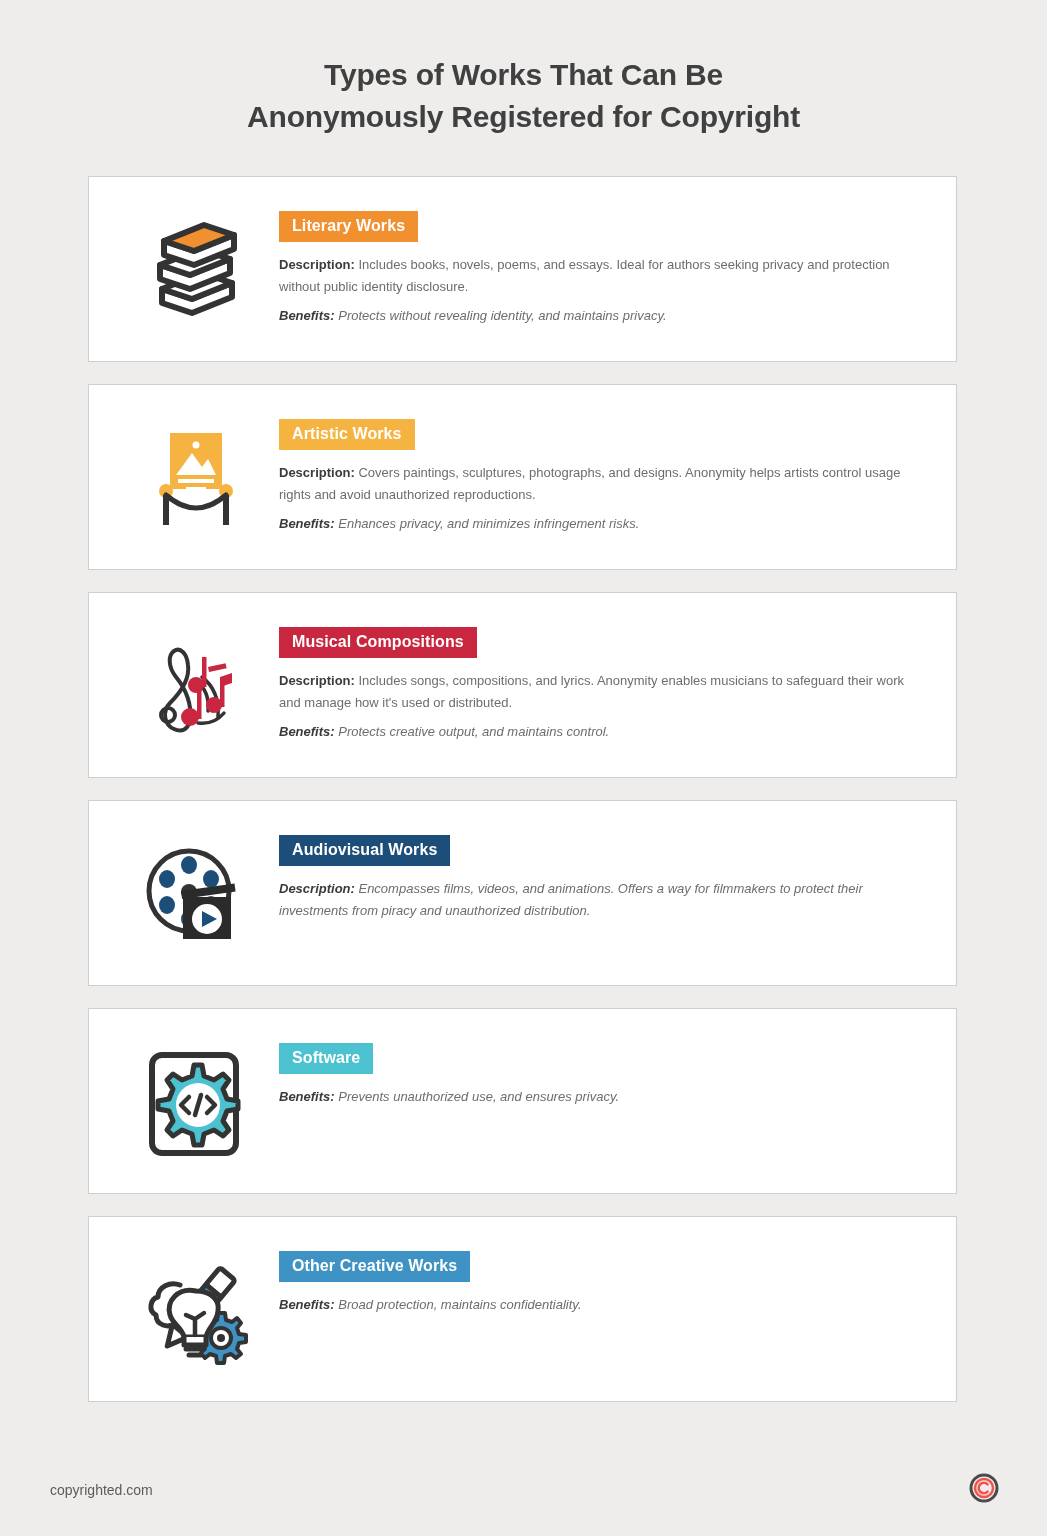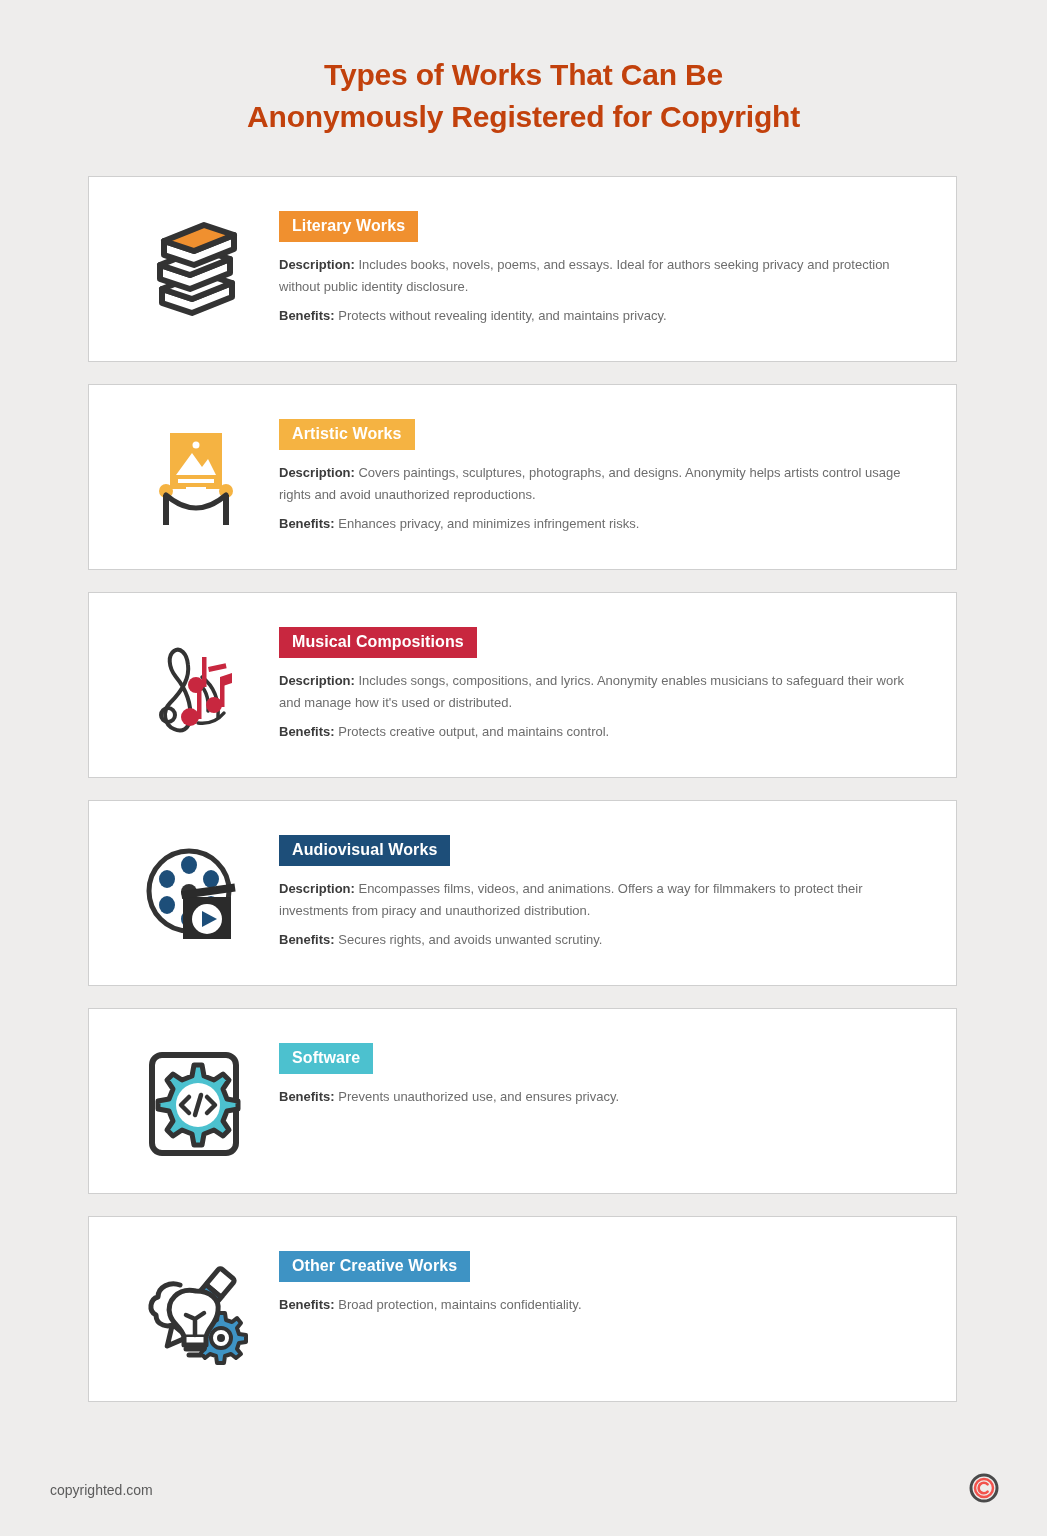--- a/index.html
+++ b/index.html
@@ -21,21 +21,21 @@
   }
 
   
   .title-wrap {
     padding-top: 54px;
     text-align: center;
   }
   .title-line {
     font-size: 30px;
     font-weight: bold;
-    color: #c2410c;
+    color: #404040;
     letter-spacing: -0.2px;
     line-height: 42px;
     display: block;
   }
 
   
   .cards {
     margin-top: 38px;
     padding-left: 88px;
     padding-right: 90px;
@@ -79,21 +79,21 @@
     margin-bottom: 12px;
   }
 
   .row {
     font-size: 13px;
     line-height: 22px;
     color: #6d6d6d;
     margin-bottom: 7px;
     max-width: 640px;
   }
-  .row:last-child { margin-bottom: 0; }
+  .row:last-child { margin-bottom: 0; font-style: italic; }
   .row b {
     color: #3b3b3b;
     font-weight: bold;
   }
 
   
   .footer {
     position: absolute;
     left: 0;
     right: 0;
@@ -224,23 +224,20 @@
           <rect x="40" y="50" width="54" height="8" fill="#2b2b2b" transform="rotate(-8 40 50)"></rect>
           <circle cx="66" cy="78" r="15" fill="#fff"></circle>
           <path d="M61 70 L76 78 L61 86 Z" fill="#1d4e79"></path>
         </svg>
       </div>
       <div class="card-body">
         <span class="badge" style="background:#1d4e79">Audiovisual Works</span>
         <div class="row">
           <b>Description:</b><span> Encompasses films, videos, and animations. Offers a way for filmmakers to protect their investments from piracy and unauthorized distribution.</span>
         </div>
-        <div class="row">
-          <b>Benefits:</b><span> Secures rights, and avoids unwanted scrutiny.</span>
-        </div>
       </div>
     </div>
 
     <div class="card">
       <div class="card-icon">
         <svg width="100" height="110" viewBox="0 0 100 110">
           <rect x="8" y="6" width="84" height="98" rx="10" fill="#fff" stroke="#333" stroke-width="6"></rect>
           <g fill="#4cc1cf" stroke="#333" stroke-width="5" stroke-linejoin="round">
             <path d="M50 16 L58 16 L60 27 L70 31 L79 25 L85 31 L79 40 L83 50 L94 52 L94 60 L83 62 L79 72 L85 81 L79 87 L70 81 L60 85 L58 96 L50 96 L48 85 L38 81 L29 87 L23 81 L29 72 L25 62 L14 60 L14 52 L25 50 L29 40 L23 31 L29 25 L38 31 L48 27 Z"></path>
           </g>

